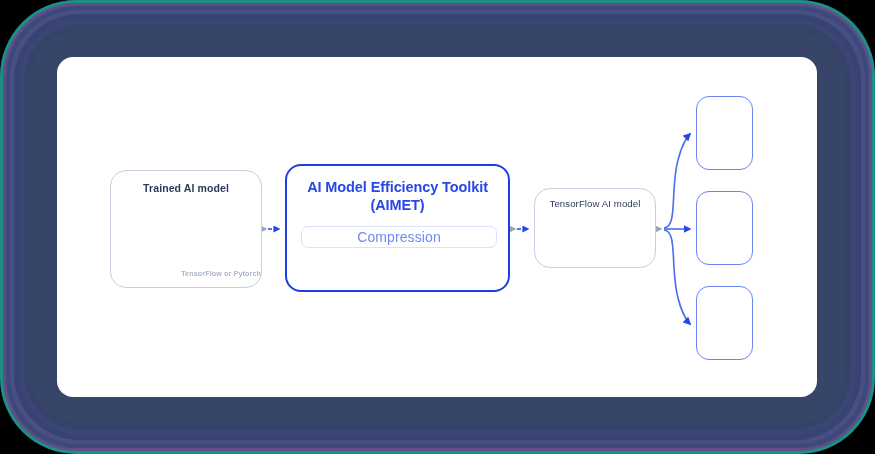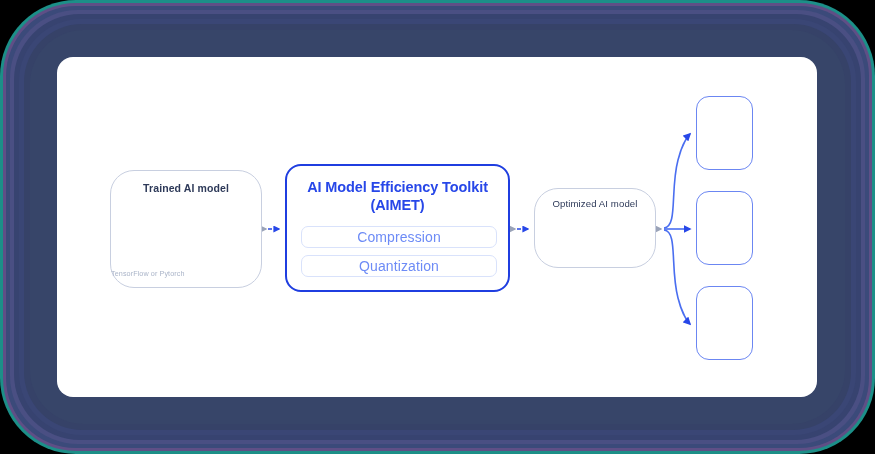--- a/index.html
+++ b/index.html
@@ -44,45 +44,45 @@
     background: #ffffff;
     border-radius: 16px;
   }
 
   
   .node-box {
     position: absolute;
     box-sizing: border-box;
     background: #ffffff;
     border: 1.3px solid #c8cfe0;
-    border-radius: 24px;
+    border-radius: 16px;
   }
 
   
   #trained-box {
     left: 110px; top: 170px;
     width: 152px; height: 118px;
   }
   .box-title {
     position: absolute;
     left: 0; right: 0;
     text-align: center;
     color: #2e3a59;
     font-size: 10.5px;
     font-weight: 700;
     letter-spacing: .1px;
   }
   #trained-title { top: 11px; }
   .box-subtitle {
     position: absolute;
     left: 0; right: 0; bottom: 9px;
-    text-align: left;
+    text-align: right;
     color: #aab4c8;
     font-size: 7.2px;
-    font-weight: 400;
+    font-weight: 700;
     letter-spacing: .1px;
   }
 
   
   #aimet-box {
     position: absolute;
     box-sizing: border-box;
     left: 285px; top: 164px;
     width: 225px; height: 128px;
     background: #ffffff;
@@ -287,22 +287,21 @@
   <div class="box-title" id="trained-title">Trained AI model</div>
   <div class="box-subtitle">TensorFlow or Pytorch</div>
 </div>
 
 <div id="aimet-box">
   <div id="aimet-title">
     <span>AI Model Efficiency Toolkit</span><br>
     <span>(AIMET)</span>
   </div>
   <div class="pill" id="pill-compression">Compression</div>
-  <div class="pill" id="pill-quantization">Quantization</div>
 </div>
 
 <div class="node-box" id="optimized-box">
-  <div class="box-title" id="optimized-title">Optimized AI model</div>
+  <div class="box-title" id="optimized-title">TensorFlow AI model</div>
 </div>
 
 <div class="device-box" id="device-iot"></div>
 <div class="device-box" id="device-phone"></div>
 <div class="device-box" id="device-auto"></div>
 
 </body></html>

